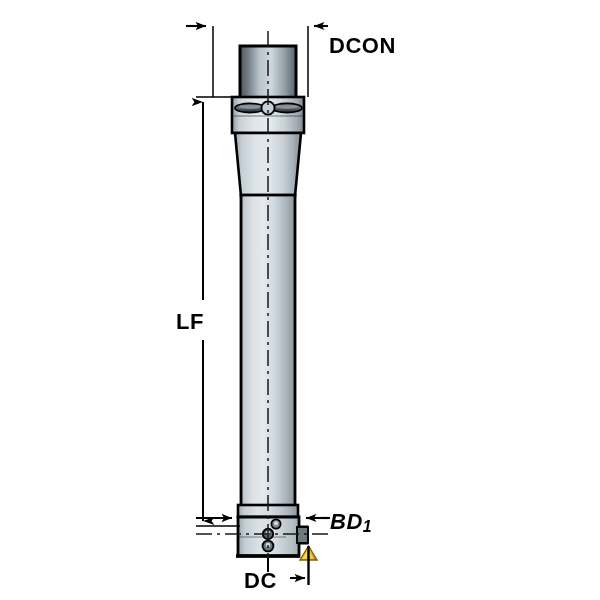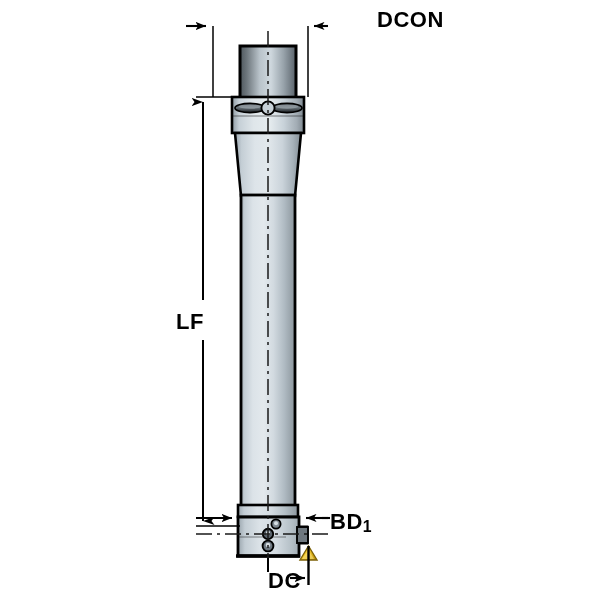--- a/index.html
+++ b/index.html
@@ -31,24 +31,24 @@
     letter-spacing: 0.5px;
   }
   .dim-label sub {
     font-size: 0.72em;
     font-weight: bold;
     vertical-align: baseline;
     position: relative;
     bottom: -0.22em;
     letter-spacing: 0;
   }
-  #label-dcon { left: 329px; top: 7px; font-size: 22px; margin-left: 48px; }
+  #label-dcon { left: 329px; top: 33px; font-size: 22px; }
   #label-lf   { left: 176px; top: 309px; font-size: 22px; }
-  #label-bd1  { left: 330px; top: 509px; font-size: 22px; }
-  #label-dc   { left: 268px; top: 568px; font-size: 22px; }
+  #label-bd1  { left: 330px; top: 509px; font-size: 22px; font-style: italic; }
+  #label-dc   { left: 244px; top: 568px; font-size: 22px; }
 </style>
 </head>
 <body>
 
 <div id="canvas">
 
   <svg id="drawing" viewBox="0 0 600 600">
     <defs>
 
       <linearGradient id="bodyGrad" x1="0" y1="0" x2="1" y2="0">

